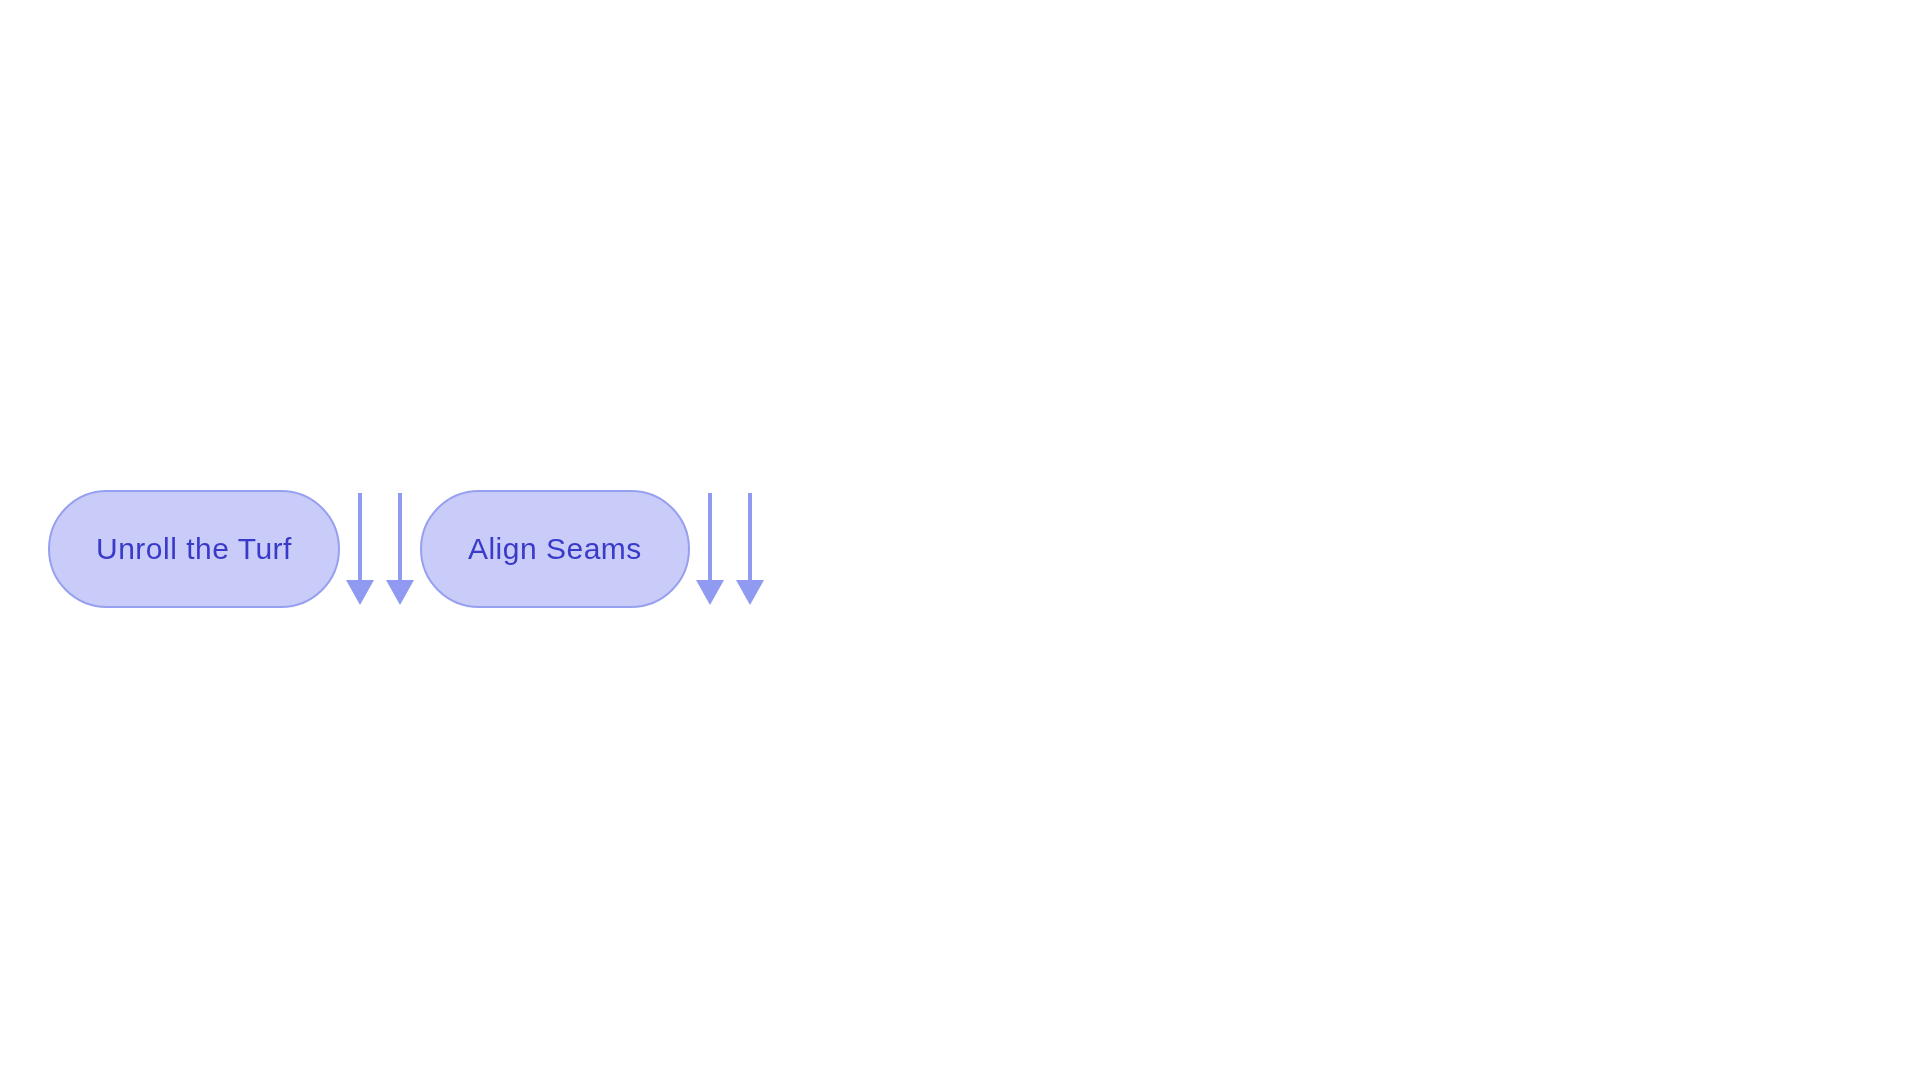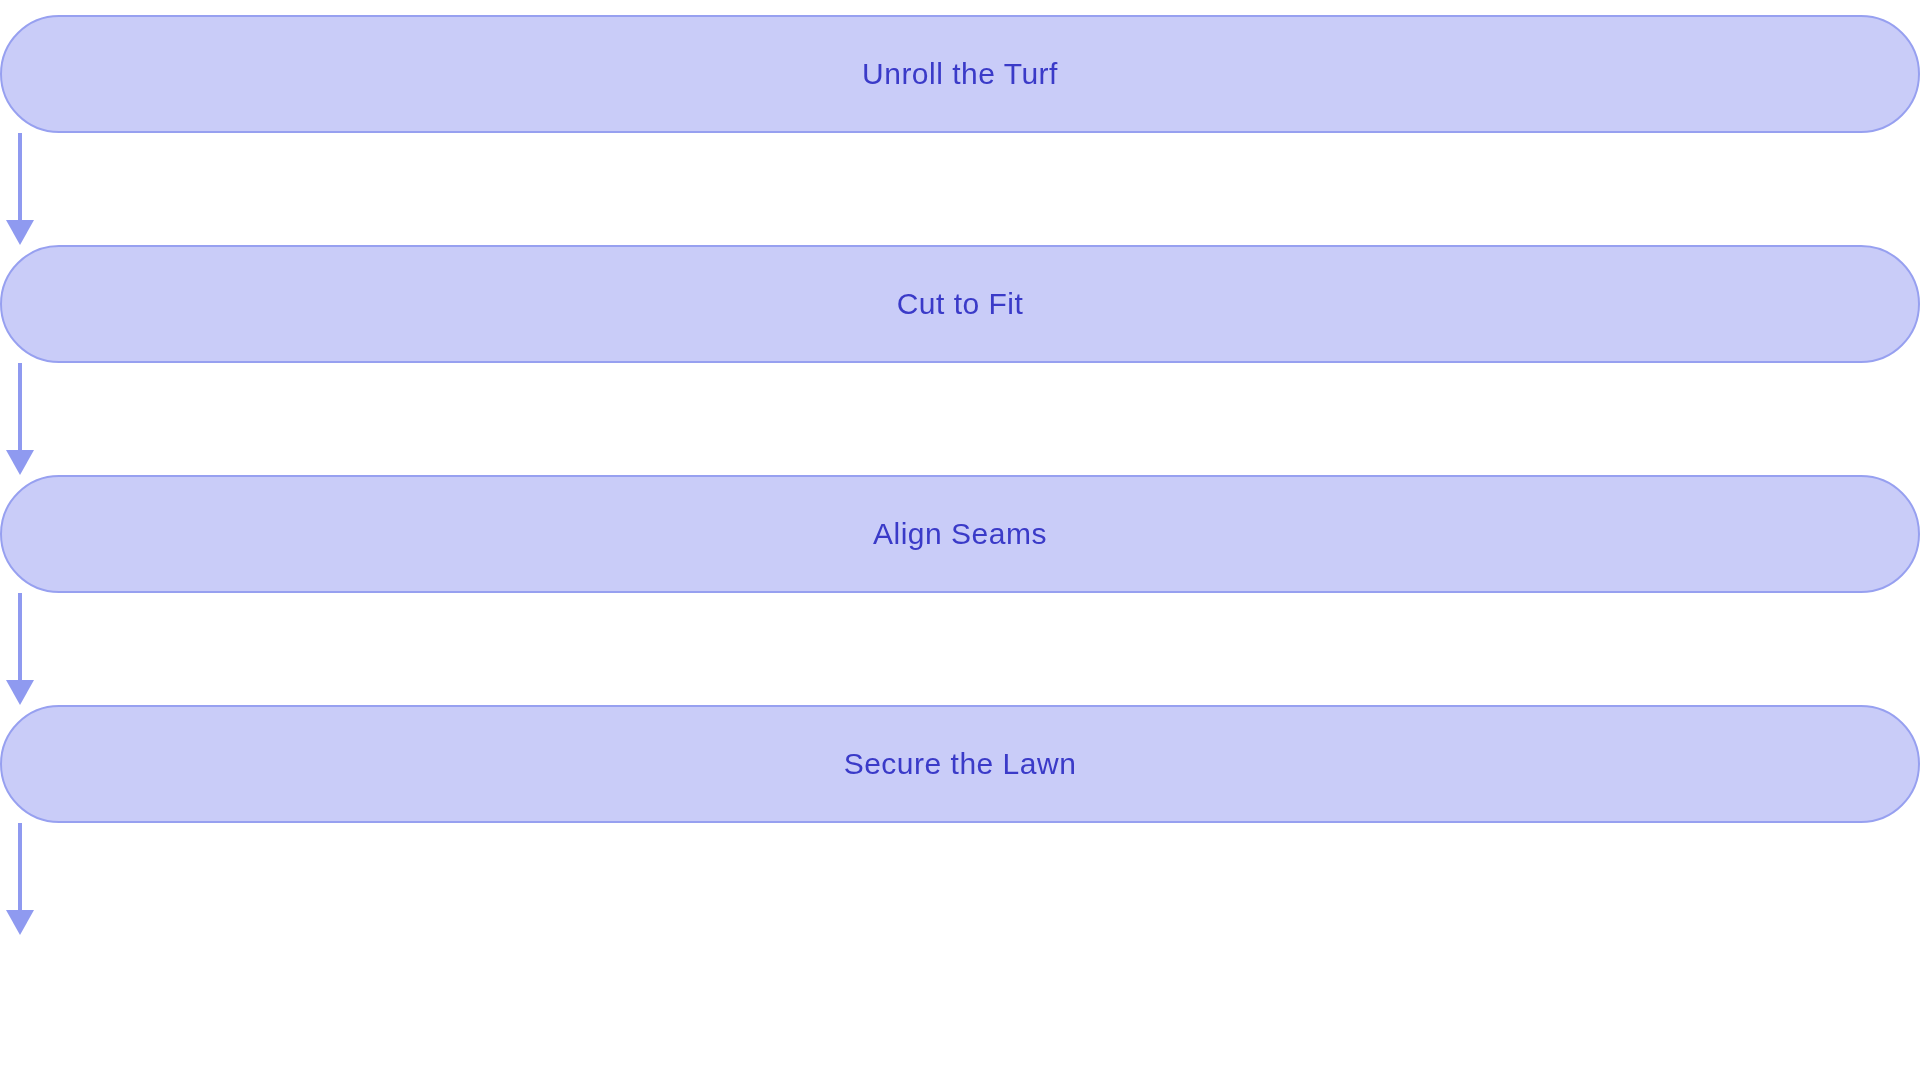--- a/index.html
+++ b/index.html
@@ -14,22 +14,23 @@
     width: 1920px;
     height: 1083px;
     background: var(--background);
     overflow: hidden;
     font-family: "Liberation Sans", sans-serif;
   }
   .flowchart {
     width: 100%;
     height: 100%;
     display: flex;
-    flex-direction: column;
+    align-items: center;
     padding-top: 15px;
+    padding-left: 48px;
   }
   .node {
     height: 118px;
     padding: 0 46px;
     border-radius: 60px;
     background: var(--node-fill);
     border: 2px solid var(--node-border);
     display: flex;
     align-items: center;
     justify-content: center;
@@ -71,41 +72,35 @@
 
   <div class="node">
     <span class="node-label">Unroll the Turf</span>
   </div>
 
   <div class="connector">
     <div class="connector-line"></div>
     <div class="arrowhead"></div>
   </div>
 
-  <div class="node">
-    <span class="node-label">Cut to Fit</span>
-  </div>
 
   <div class="connector">
     <div class="connector-line"></div>
     <div class="arrowhead"></div>
   </div>
 
   <div class="node">
     <span class="node-label">Align Seams</span>
   </div>
 
   <div class="connector">
     <div class="connector-line"></div>
     <div class="arrowhead"></div>
   </div>
 
-  <div class="node">
-    <span class="node-label">Secure the Lawn</span>
-  </div>
 
   <div class="connector">
     <div class="connector-line"></div>
     <div class="arrowhead"></div>
   </div>
 
 
 </div>
 
 </body></html>

